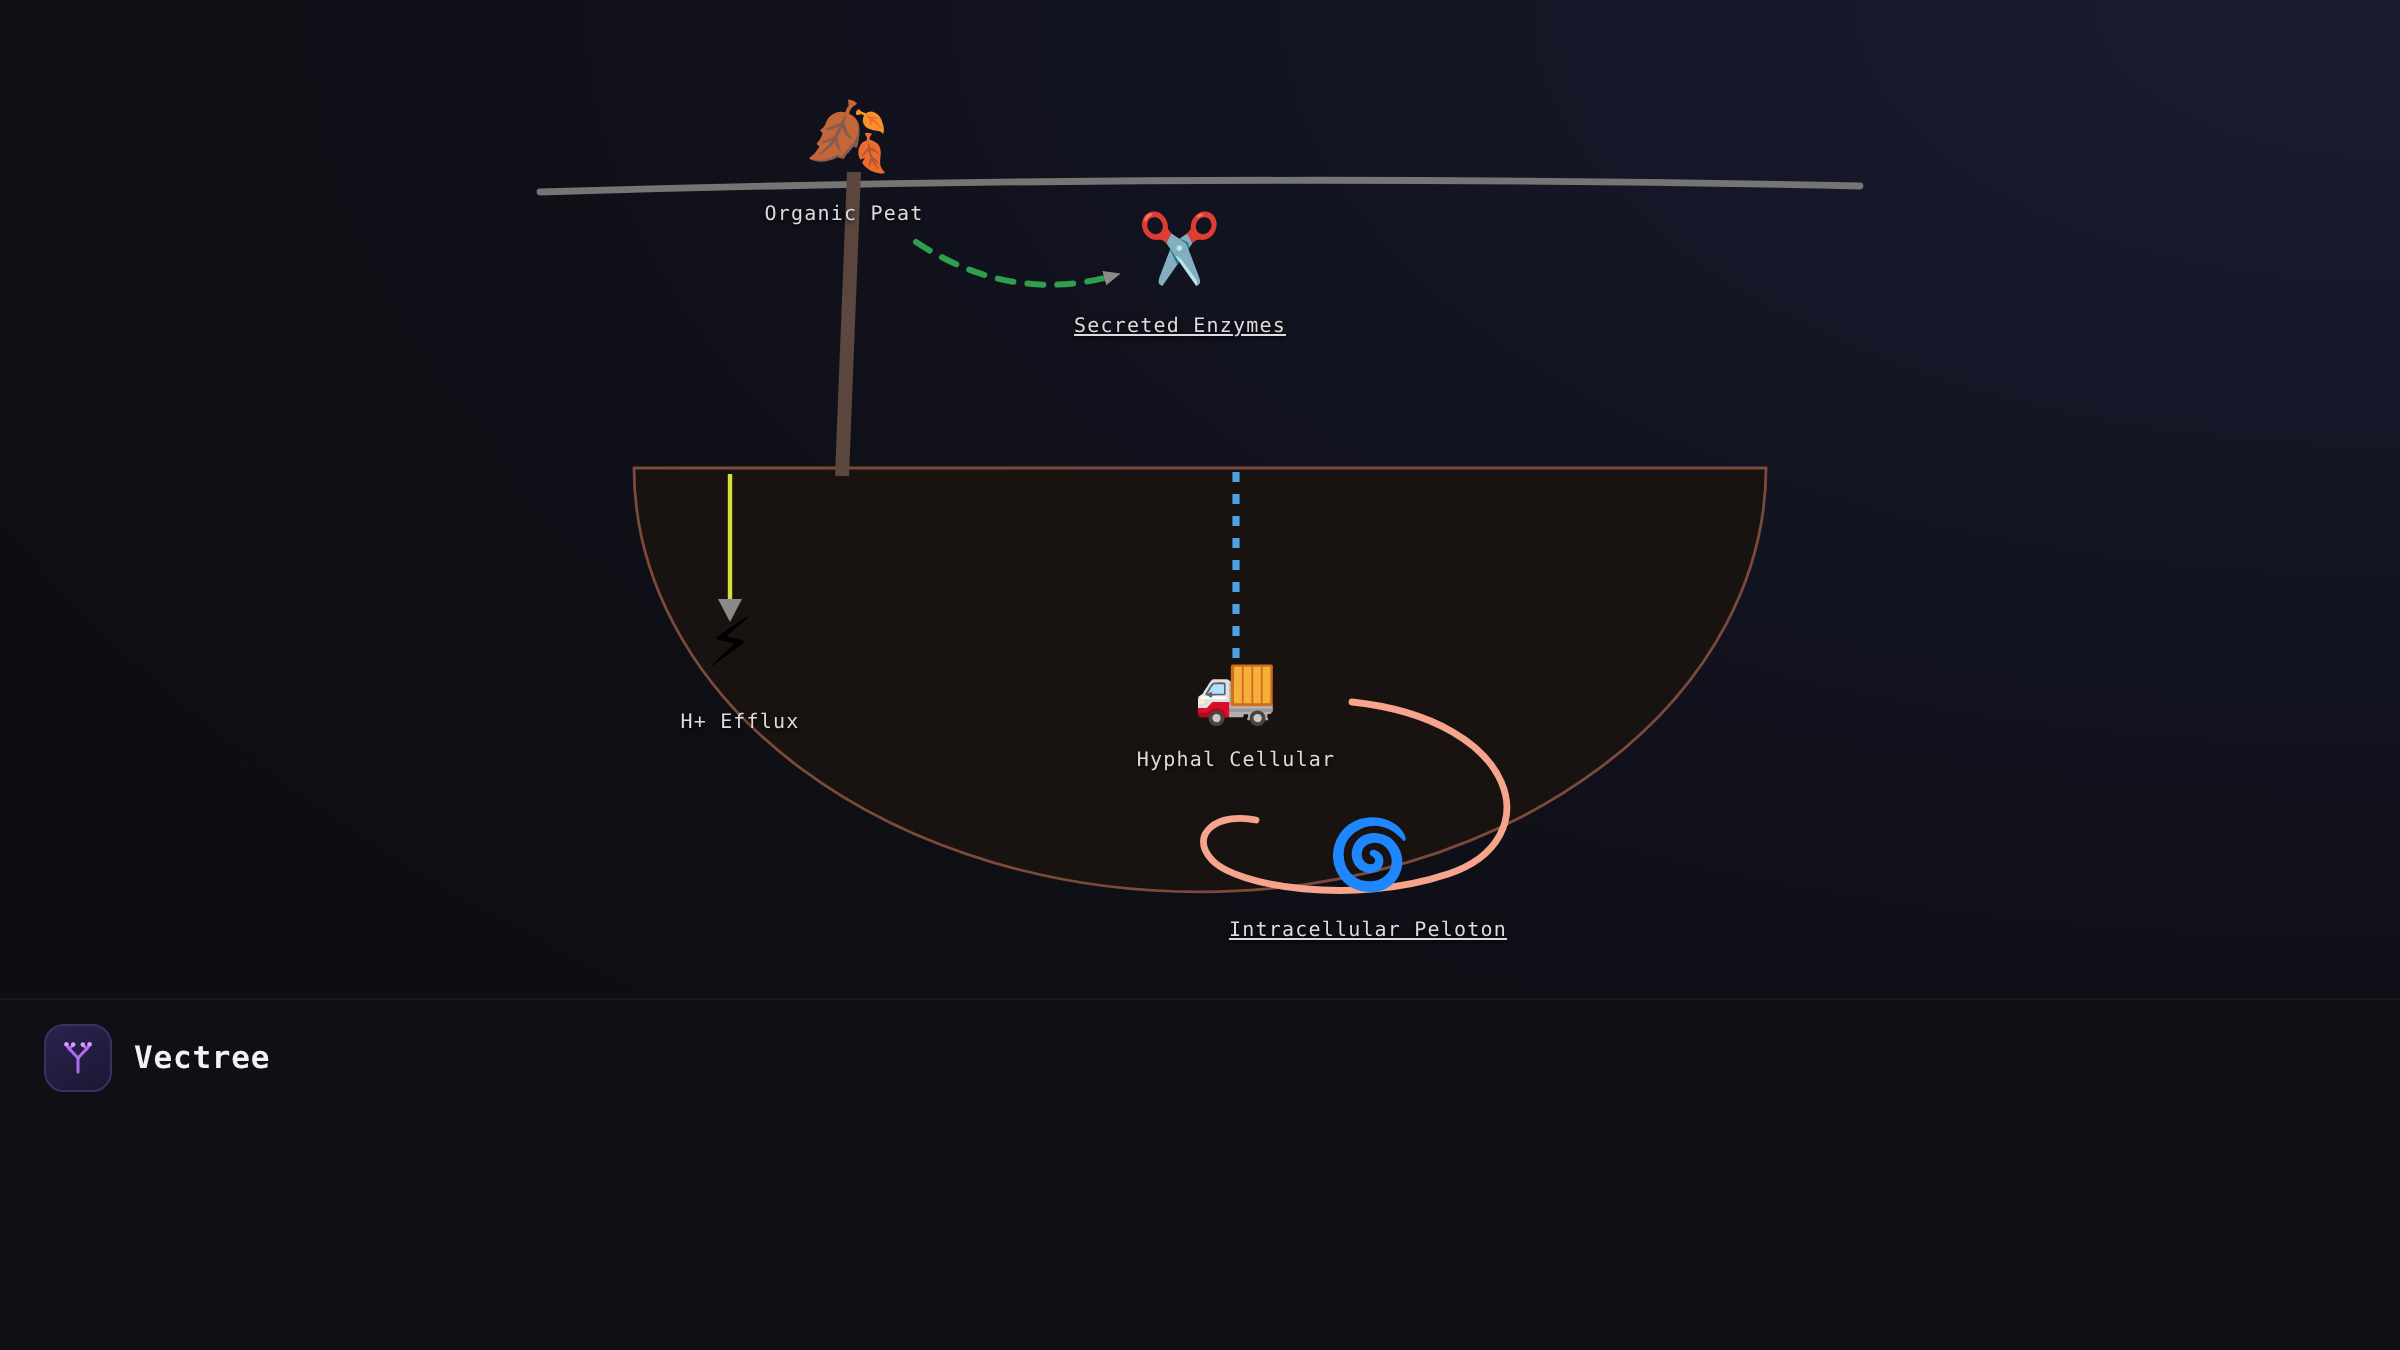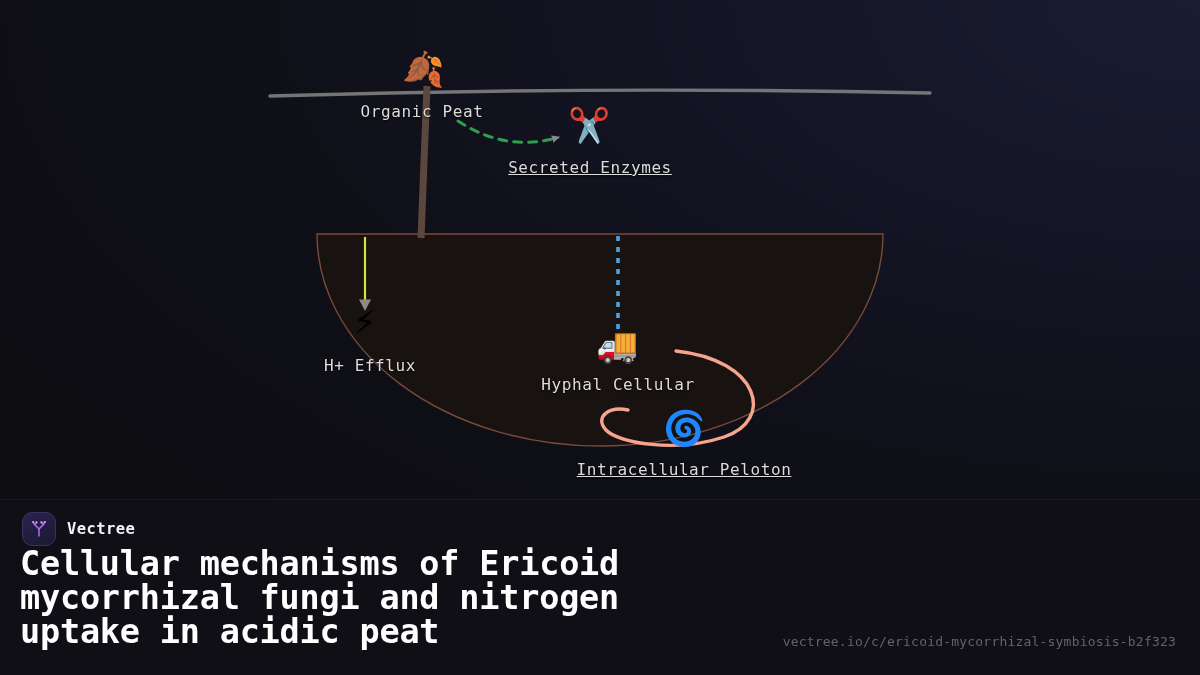--- a/index.html
+++ b/index.html
@@ -23,21 +23,21 @@
   #diagram {
     position: absolute;
     left: 0; top: 0;
     width: 1200px;
     height: 500px;
   }
   .node-label {
     position: absolute;
     color: #dcdcdc;
     font-family: "DejaVu Sans Mono", "Liberation Mono", monospace;
-    font-size: 16px;
+    font-size: 10px;
     letter-spacing: 0.6px;
     white-space: nowrap;
     transform: translateX(-50%);
     text-shadow: 0 1px 2px rgba(0,0,0,0.85);
   }
   .node-emoji {
     position: absolute;
     font-size: 34px;
     line-height: 1;
     transform: translate(-50%, -50%);
@@ -163,20 +163,16 @@
           </g>
           <circle cx="4.2" cy="3.1" r="1.15" fill="#d79bff"></circle>
           <circle cx="7.6" cy="3.3" r="1.15" fill="#d79bff"></circle>
           <circle cx="12.4" cy="3.3" r="1.15" fill="#d79bff"></circle>
           <circle cx="15.8" cy="3.1" r="1.15" fill="#d79bff"></circle>
         </svg>
       </div>
       <div id="brand-name">Vectree</div>
     </div>
 
-    <div id="card-title">Cellular mechanisms of Ericoid
-mycorrhizal fungi and nitrogen
-uptake in acidic peat</div>
 
-    <div id="card-url">vectree.io/c/ericoid-mycorrhizal-symbiosis-b2f323</div>
   </div>
 
 </div>
 
 </body></html>

